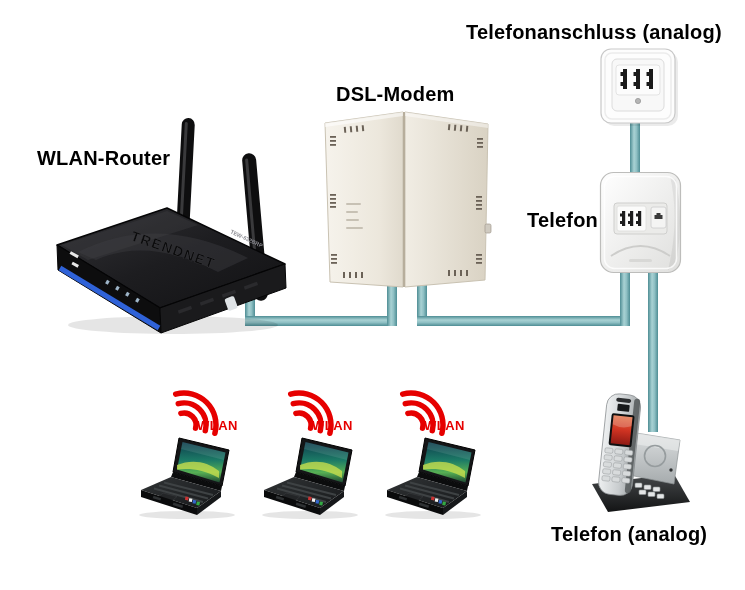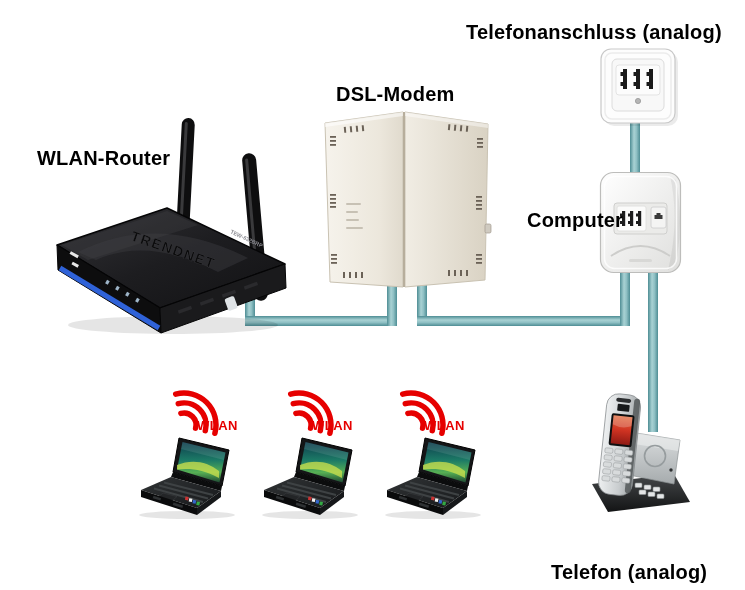--- a/index.html
+++ b/index.html
@@ -114,22 +114,22 @@
   <div class="cable v" style="left:387px;top:280px;width:10px;height:46px;"></div>
   <div class="cable v" style="left:417px;top:280px;width:10px;height:46px;"></div>
   <div class="cable h" style="left:417px;top:316px;width:213px;height:10px;"></div>
   <div class="cable v" style="left:620px;top:266px;width:10px;height:60px;"></div>
   <div class="cable v" style="left:630px;top:116px;width:10px;height:58px;"></div>
   <div class="cable v" style="left:648px;top:266px;width:10px;height:166px;"></div>
 
   <div class="lbl" style="left:37px;top:147px;">WLAN-Router</div>
   <div class="lbl" style="left:336px;top:83px;">DSL-Modem</div>
   <div class="lbl" style="left:466px;top:21px;">Telefonanschluss (analog)</div>
-  <div class="lbl" style="left:527px;top:209px;">Computer</div>
-  <div class="lbl" style="left:551px;top:523px;margin-top:38px;">Telefon (analog)</div>
+  <div class="lbl" style="left:527px;top:209px;">Telefon</div>
+  <div class="lbl" style="left:551px;top:523px;">Telefon (analog)</div>
 
   <div class="dev" style="left:48px;top:112px;">
     <svg width="245" height="225" viewBox="0 0 245 225">
 
       <g fill="#0e0e0f">
         <rect x="131" y="6" width="13" height="118" rx="6.5" transform="rotate(3 137 65)"></rect>
         <rect x="200" y="41" width="14" height="148" rx="7" transform="rotate(-5 207 115)"></rect>
         <rect x="134" y="10" width="3" height="100" rx="1.5" fill="#3a3a3c" transform="rotate(3 137 65)"></rect>
         <rect x="203" y="46" width="3" height="120" rx="1.5" fill="#3a3a3c" transform="rotate(-5 207 115)"></rect>
       </g>

